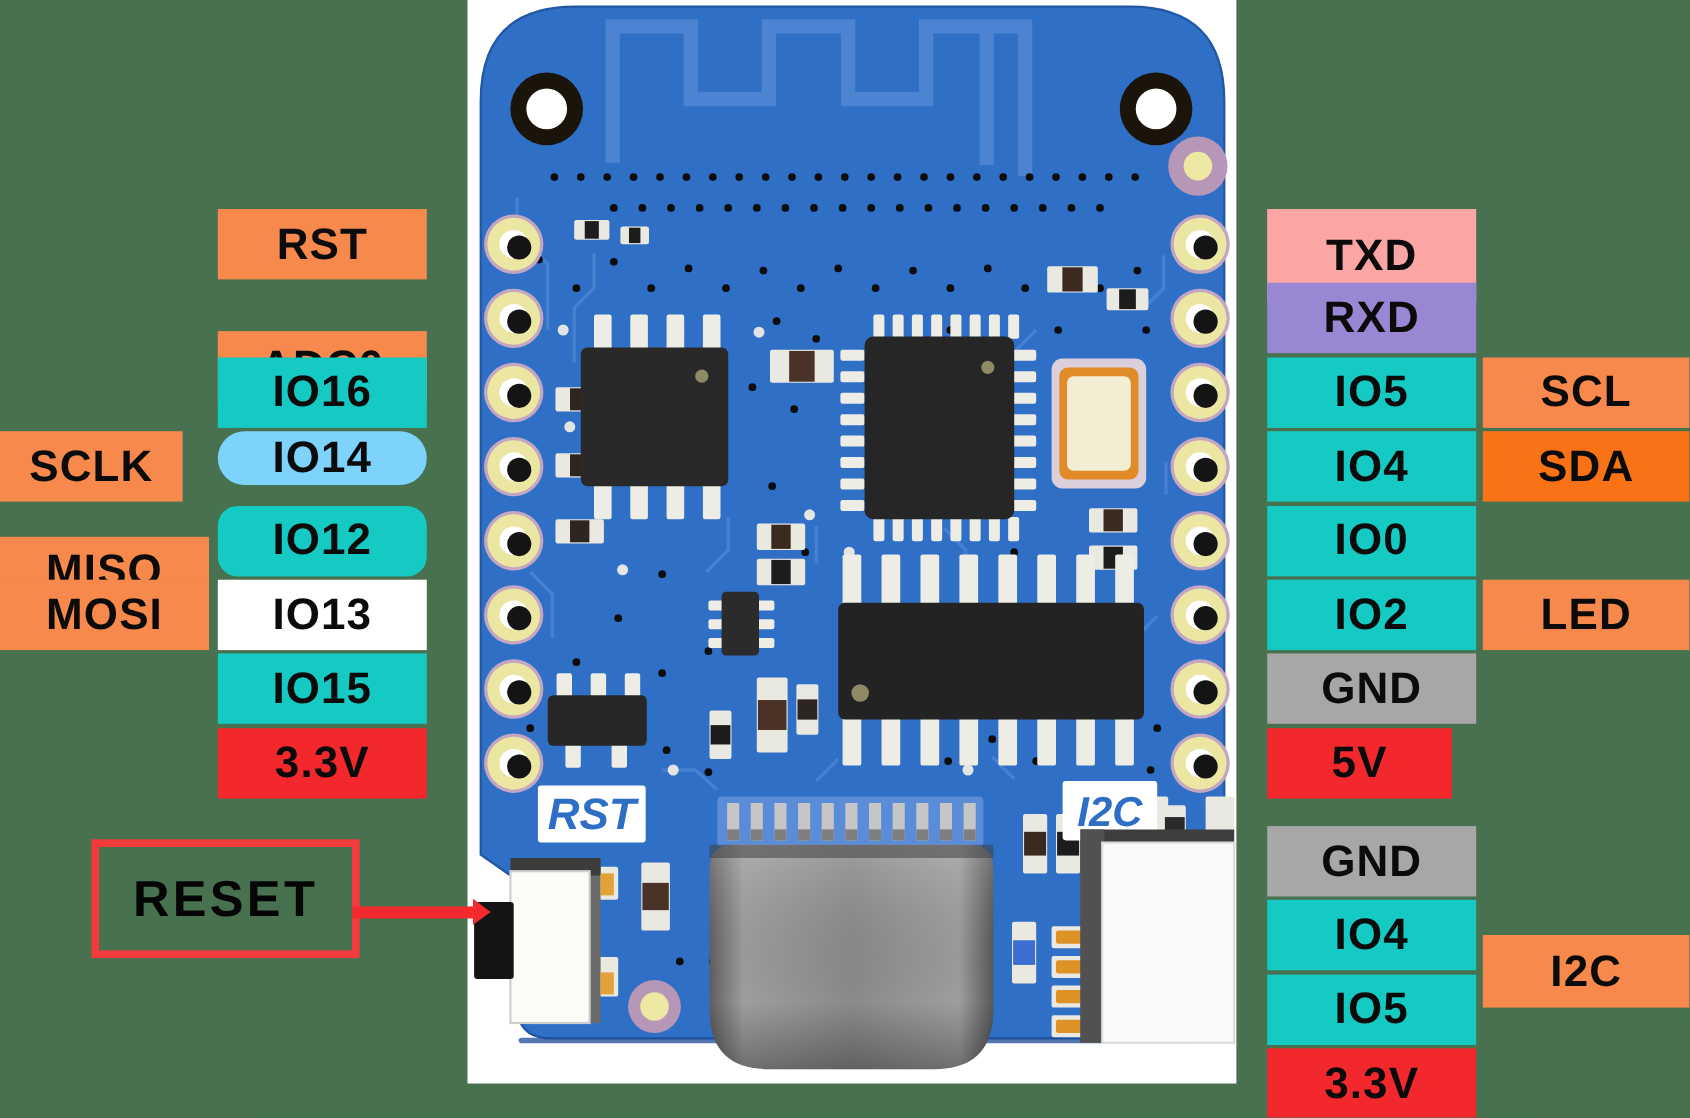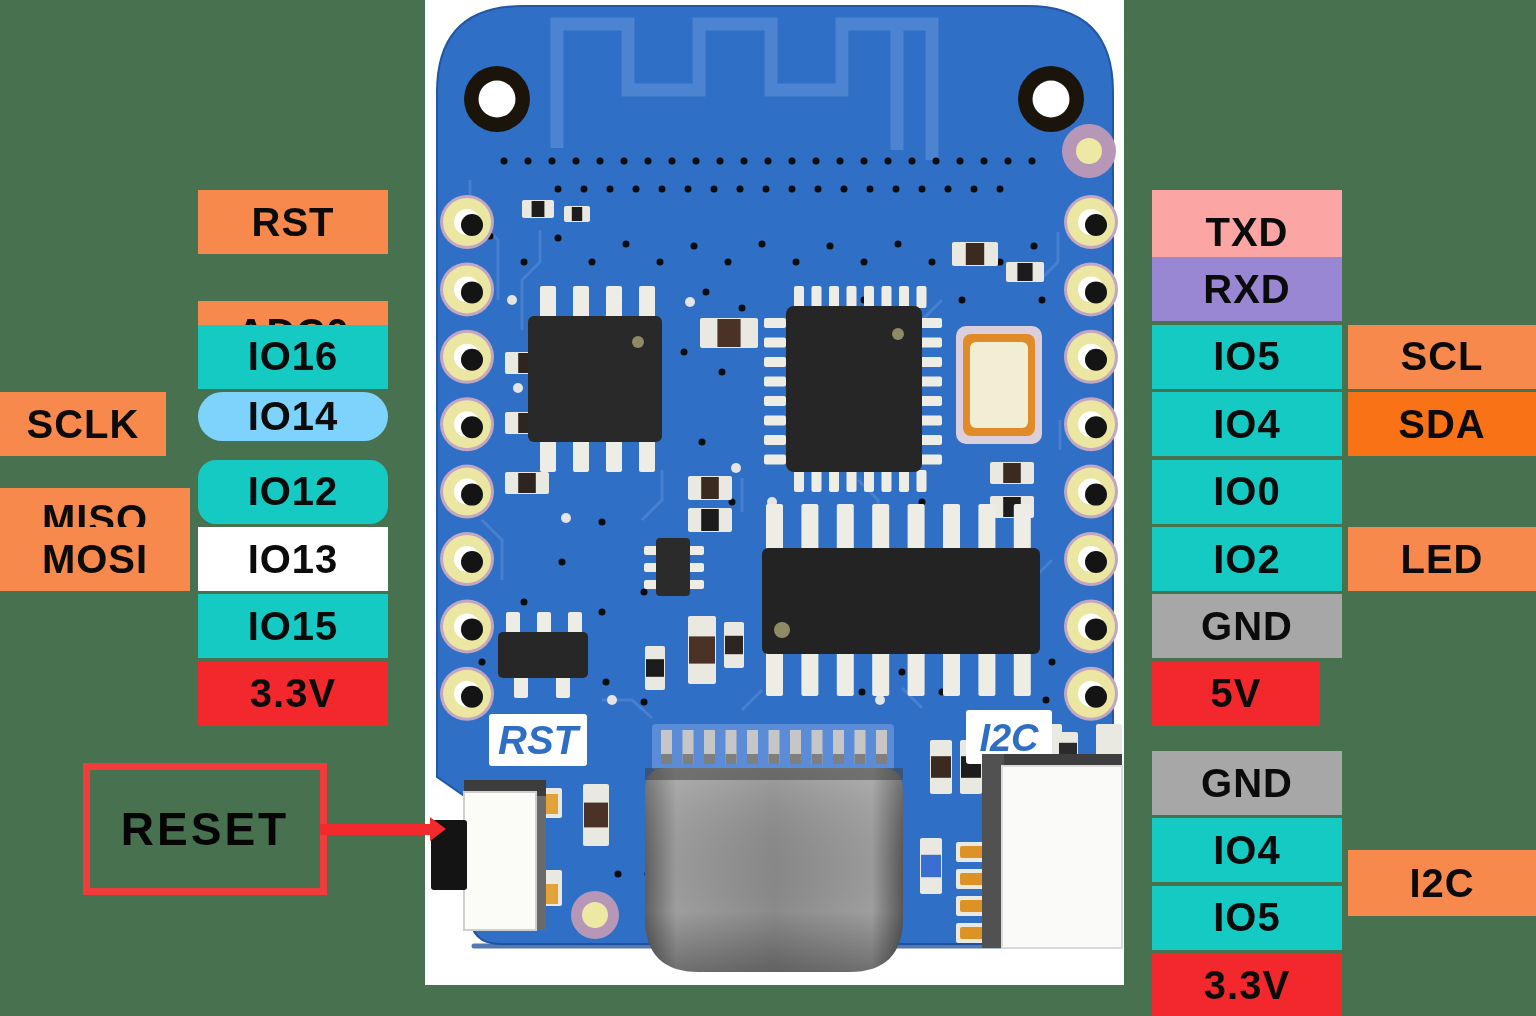--- a/index.html
+++ b/index.html
@@ -12,21 +12,21 @@
     position:absolute;left:425px;top:0;width:699px;height:985px;
     background:#ffffff;
   }
   .photo svg{display:block;width:100%;height:100%;}
   .pin-box{
     position:absolute;display:flex;align-items:center;justify-content:center;
     font-weight:bold;font-size:40px;color:#0B0B0B;letter-spacing:1px;
     box-sizing:border-box;
   }
   .reset-box{
-    position:absolute;left:83px;top:763px;width:244px;height:132px;
+    position:absolute;left:83px;top:763px;width:244px;height:108px;
     border:7px solid #f97316;box-sizing:border-box;
     display:flex;align-items:center;justify-content:center;
     font-size:46px;font-weight:bold;letter-spacing:3px;color:#050505;
   }
   .reset-line{position:absolute;left:320px;top:824px;width:112px;height:11px;background:#F22A2E;}
   .reset-arrow{
     position:absolute;left:430px;top:817px;width:0;height:0;
     border-top:12px solid transparent;border-bottom:12px solid transparent;
     border-left:16px solid #F22A2E;
   }

